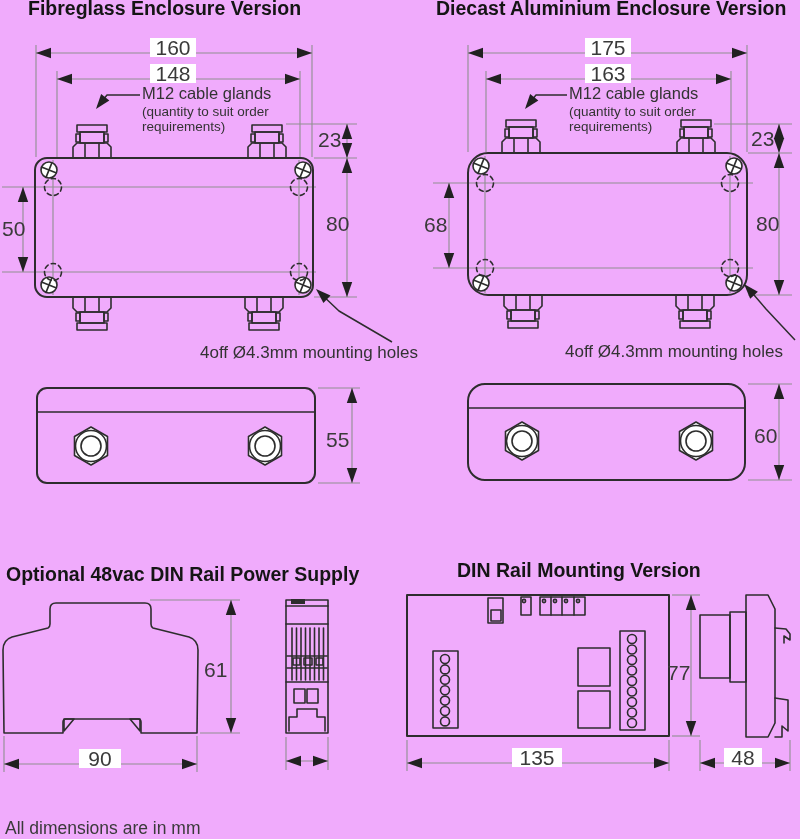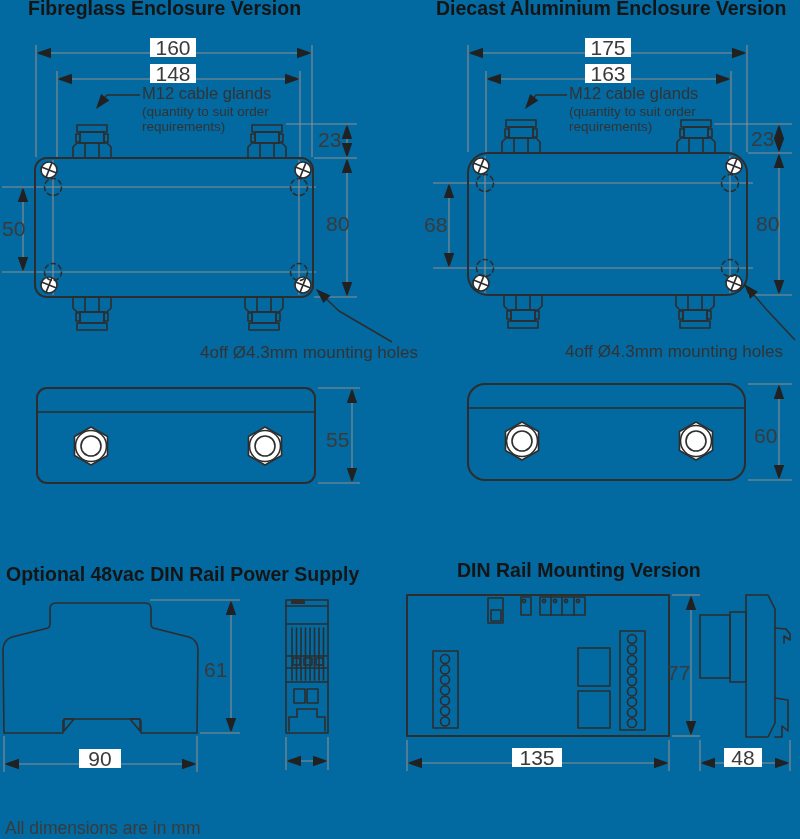--- a/index.html
+++ b/index.html
@@ -1,16 +1,16 @@
 <!DOCTYPE html>
 <html><head>
 <meta charset="utf-8">
 <style>
   html,body{margin:0;padding:0;background:#fff;}
-  #page{position:relative;width:800px;height:839px;background:#0369a1;font-family:"Liberation Sans",sans-serif;}
+  #page{position:relative;width:800px;height:839px;background:#f0abfc;font-family:"Liberation Sans",sans-serif;}
   svg{display:block;}
   .ol{fill:none;stroke:#2d2d2d;stroke-width:1.6;stroke-linejoin:round;stroke-linecap:round;}
   .ol2{fill:none;stroke:#2d2d2d;stroke-width:2;stroke-linejoin:round;}
   .thin{fill:none;stroke:#8f8f8f;stroke-width:1.1;}
   .lead{fill:none;stroke:#2d2d2d;stroke-width:1.5;stroke-linejoin:round;}
   .dash{stroke-dasharray:4.2 3.4;}
   .arrow{fill:#212121;stroke:none;}
   .fw{fill:#fff;}
   .fk{fill:#2d2d2d;stroke:none;}
   .bg{fill:#fff;stroke:none;}

